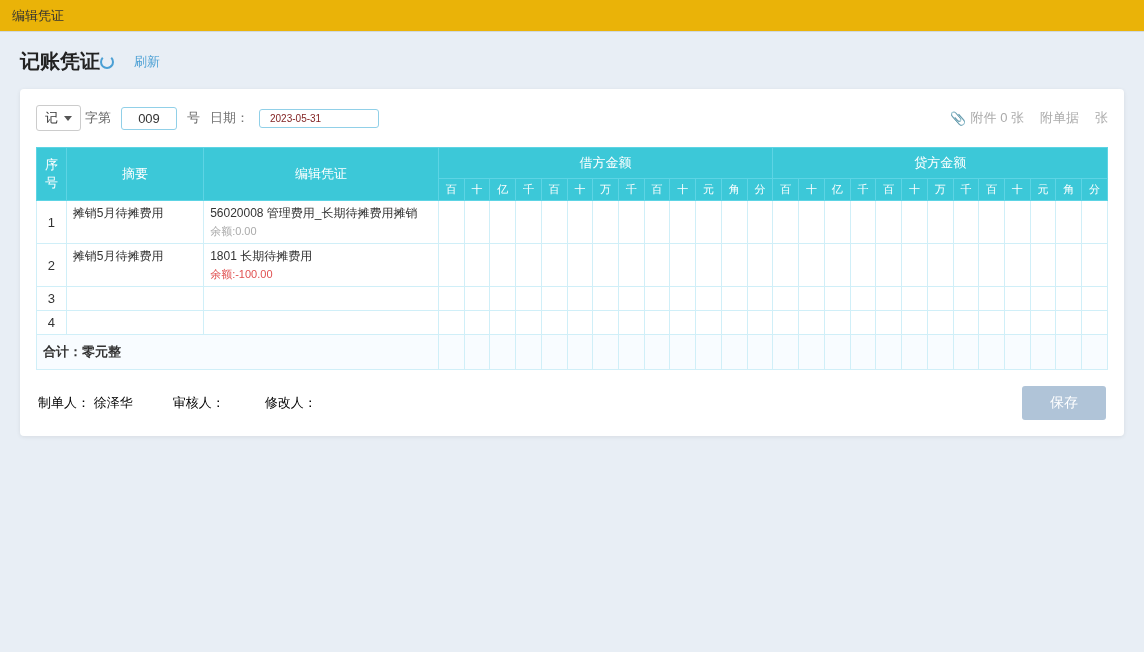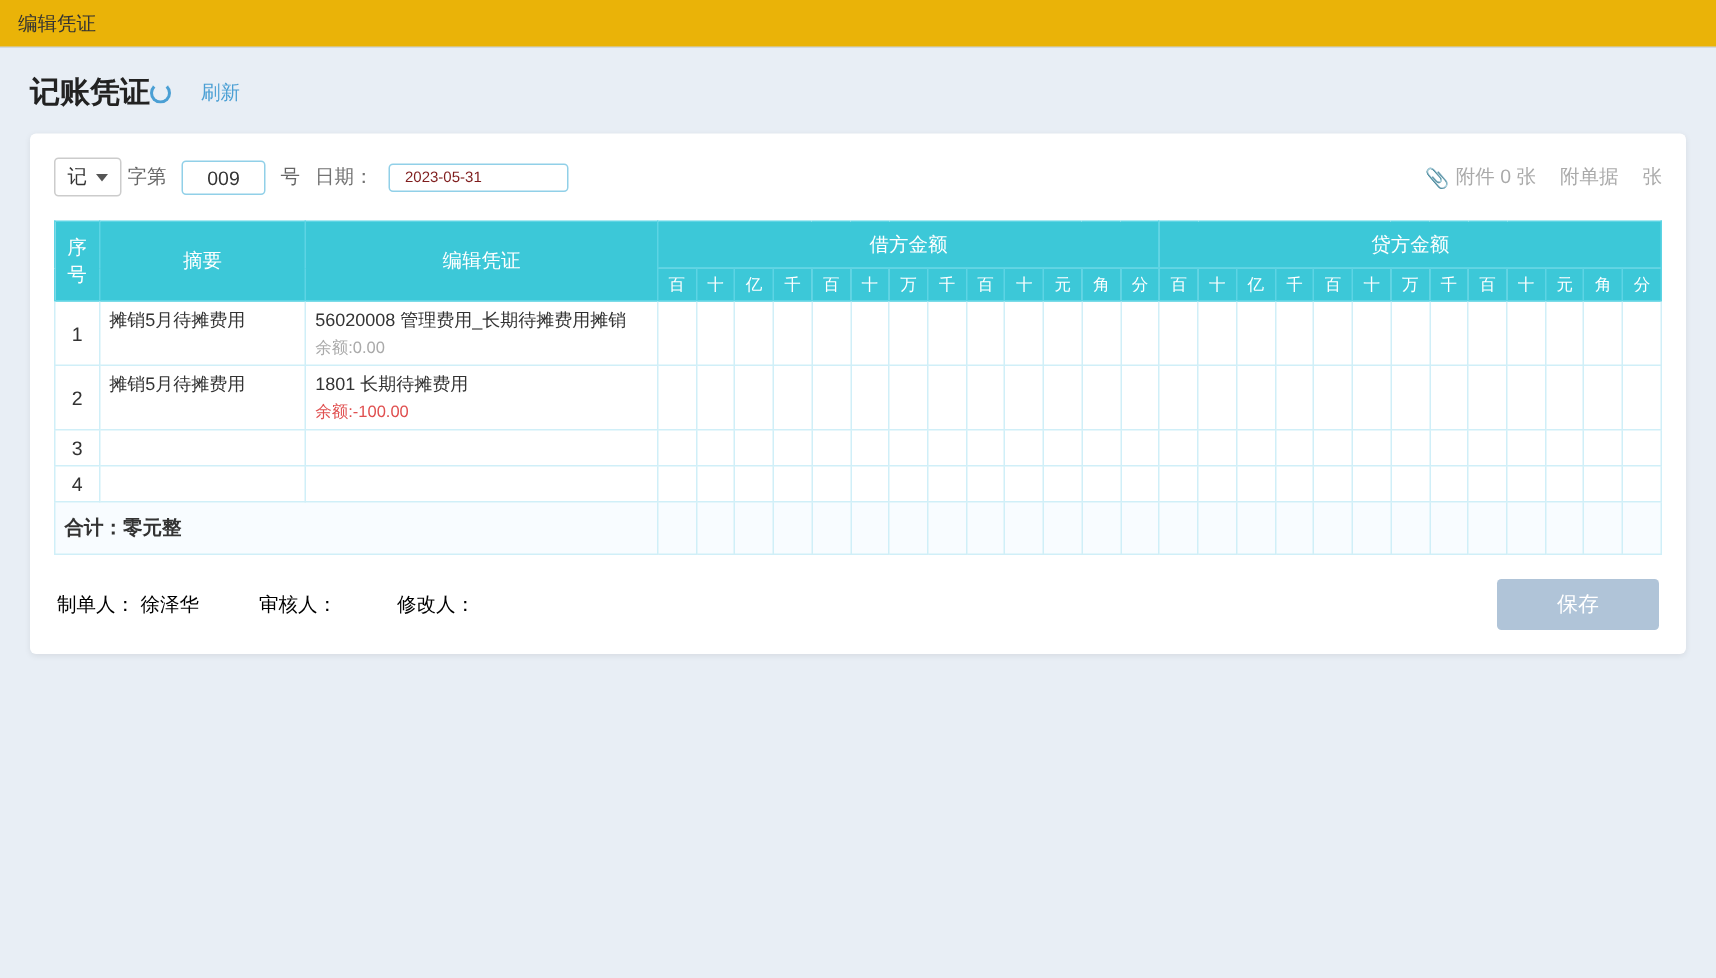--- a/index.html
+++ b/index.html
@@ -191,21 +191,21 @@
       font-size: 13px;
       font-weight: bold;
       padding: 8px 6px;
     }
     .save-btn {
       float: right;
       background: #b0c4d8;
       color: #fff;
       border: none;
       border-radius: 3px;
-      padding: 8px 40px;
+      padding: 8px 28px;
       font-size: 14px;
       cursor: pointer;
     }
     .footer-bottom {
       display: flex;
       align-items: center;
       justify-content: space-between;
       padding: 6px 2px 0 2px;
       gap: 24px;
     }

